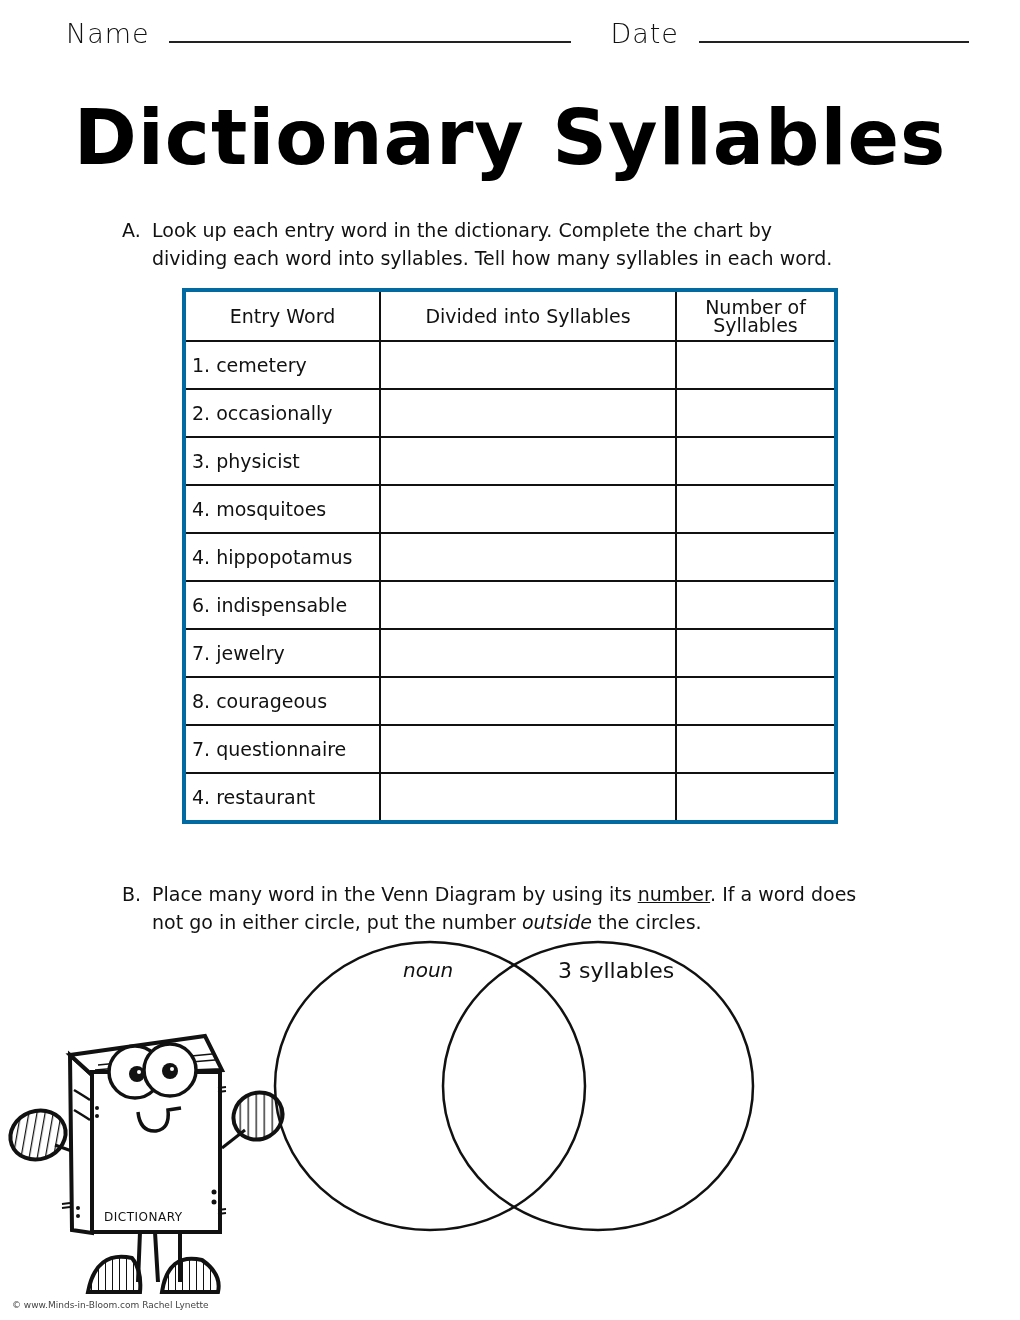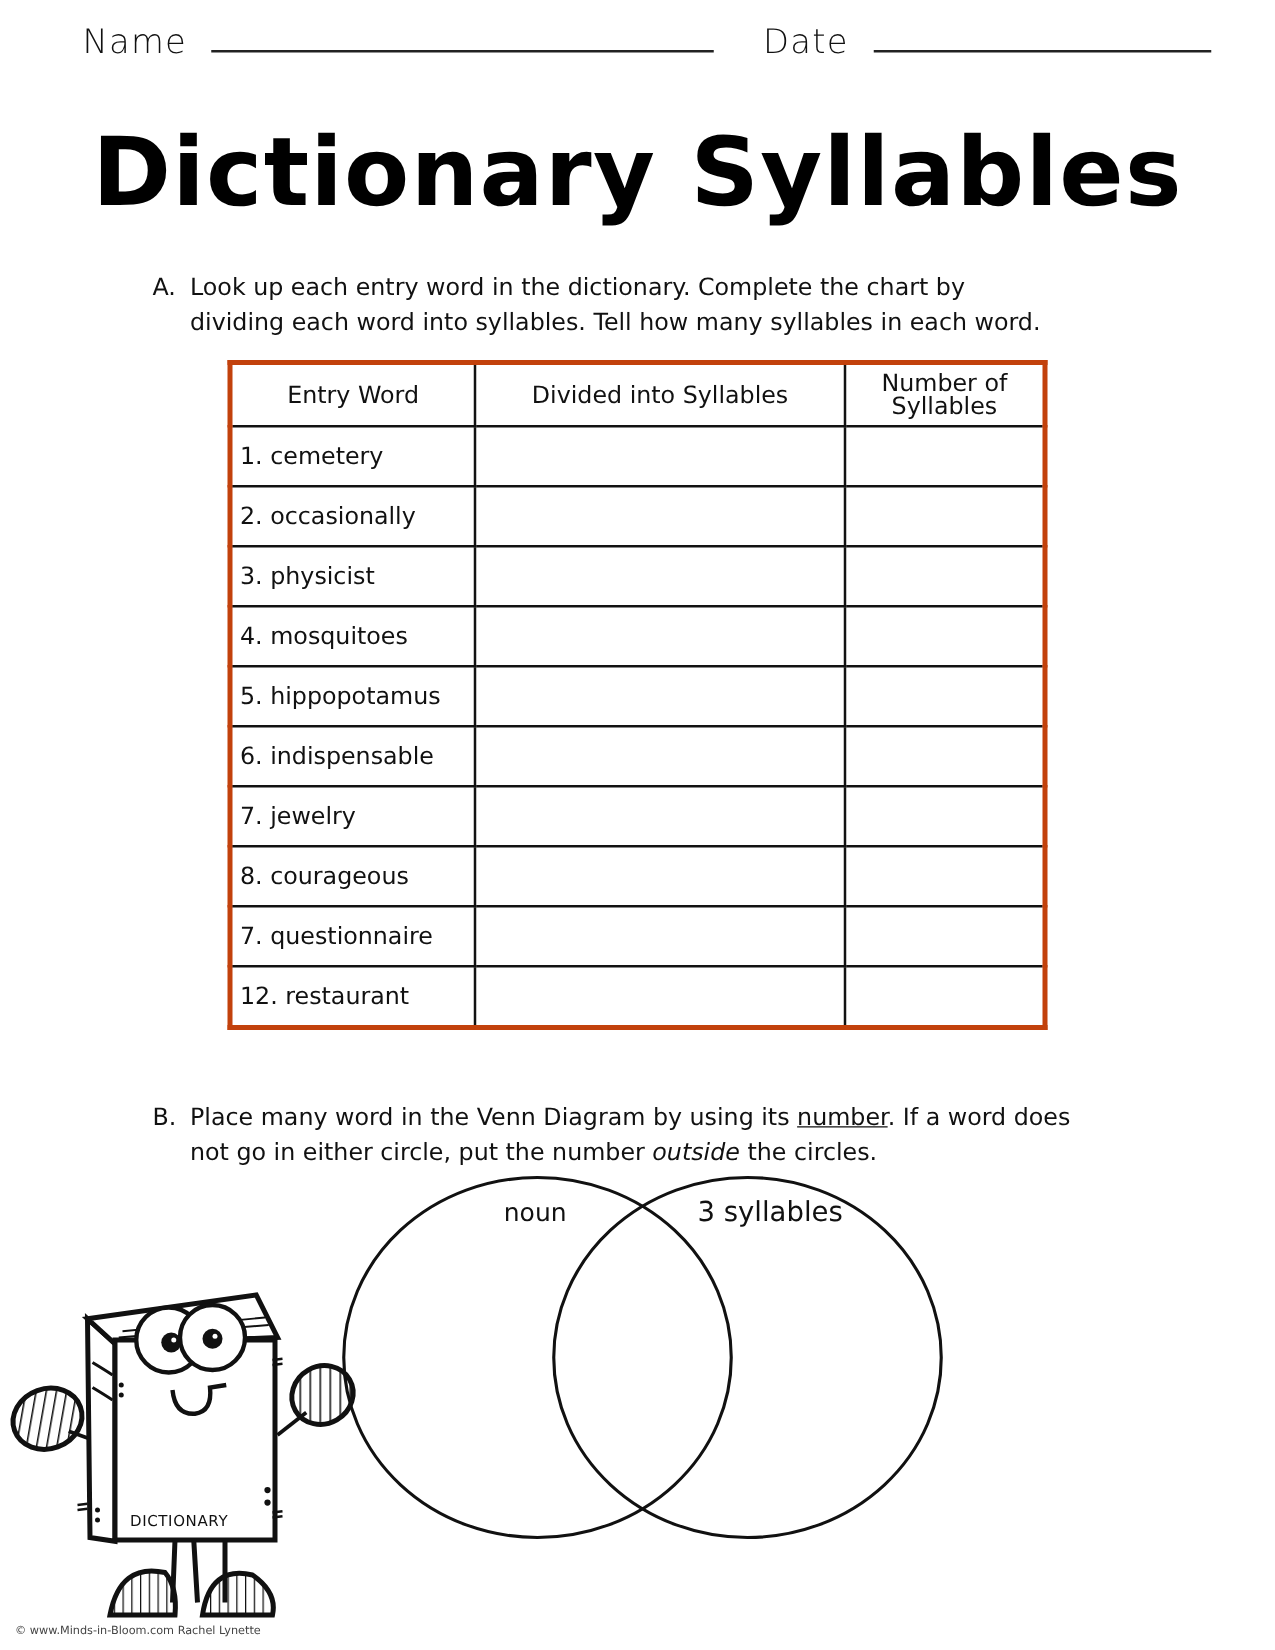--- a/index.html
+++ b/index.html
@@ -4,21 +4,21 @@
 <style>
   html, body { margin:0; padding:0; background:#ffffff; }
   body { width:1020px; height:1320px; position:relative; overflow:hidden; color:#111; font-family:"DejaVu Sans", sans-serif; }
   .abs { position:absolute; }
   .header-line { top:18px; left:66px; font-size:27px; font-family:"DejaVu Sans", sans-serif; font-weight:300; letter-spacing:1px; white-space:nowrap; color:#111; }
   .header-line .blank { display:inline-block; border-bottom:2px solid #222; height:22px; vertical-align:baseline; margin-left:10px; }
   .title { top:96px; left:0; width:1020px; text-align:center; font-family:"DejaVu Sans", sans-serif; font-weight:bold; font-size:76px; letter-spacing:1px; color:#000; line-height:1.1; }
   .instr { font-family:"DejaVu Sans", sans-serif; font-size:19px; line-height:28px; color:#111; }
   .instr .letter { position:absolute; left:0; }
   .instr .body { margin-left:30px; }
-  table.chart { border-collapse:collapse; position:absolute; left:182px; top:288px; width:656px; border:4px solid #c2410c; }
+  table.chart { border-collapse:collapse; position:absolute; left:182px; top:288px; width:656px; border:4px solid #0369a1; }
   table.chart td, table.chart th { border:2px solid #111; padding:0; font-family:"DejaVu Sans", sans-serif; font-weight:normal; font-size:19px; height:46px; }
   table.chart th { height:48px; text-align:center; line-height:18px; }
   table.chart td.word { padding-left:6px; text-align:left; }
   .venn { left:260px; top:940px; }
   .venn-label { font-family:"DejaVu Sans", sans-serif; font-size:20px; color:#111; }
   .mascot { left:0; top:1030px; }
   .copyright { left:12px; top:1300px; font-size:9px; font-family:"DejaVu Sans", sans-serif; color:#444; }
 </style>
 </head>
 <body>
@@ -72,21 +72,21 @@
       <td class="word">3. physicist</td>
       <td></td>
       <td></td>
     </tr>
     <tr>
       <td class="word">4. mosquitoes</td>
       <td></td>
       <td></td>
     </tr>
     <tr>
-      <td class="word">5. hippopotamus</td>
+      <td class="word">4. hippopotamus</td>
       <td></td>
       <td></td>
     </tr>
     <tr>
       <td class="word">6. indispensable</td>
       <td></td>
       <td></td>
     </tr>
     <tr>
       <td class="word">7. jewelry</td>
@@ -97,41 +97,41 @@
       <td class="word">8. courageous</td>
       <td></td>
       <td></td>
     </tr>
     <tr>
       <td class="word">7. questionnaire</td>
       <td></td>
       <td></td>
     </tr>
     <tr>
-      <td class="word">12. restaurant</td>
+      <td class="word">4. restaurant</td>
       <td></td>
       <td></td>
     </tr>
   </tbody>
 </table>
 
 <div class="abs instr" style="left:122px; top:880px; width:800px;">
   <span class="letter">B.</span>
   <div class="body">
     <div><span>Place many word in the Venn Diagram by using its </span><span style="text-decoration:underline;">number</span><span>. If a word does</span></div>
     <div><span>not go in either circle, put the number </span><em>outside</em><span> the circles.</span></div>
   </div>
 </div>
 
 <div class="abs venn" style="width:510px; height:300px;">
   <svg width="510" height="300" viewBox="0 0 510 300" style="position:absolute;left:0;top:0;">
     <ellipse cx="170" cy="146" rx="155" ry="144" fill="none" stroke="#111" stroke-width="2.5"></ellipse>
     <ellipse cx="338" cy="146" rx="155" ry="144" fill="none" stroke="#111" stroke-width="2.5"></ellipse>
   </svg>
-  <div class="abs venn-label" style="left:143px; top:18px;">noun</div>
+  <div class="abs venn-label" style="left:143px; top:18px;font-style:italic;">noun</div>
   <div class="abs venn-label" style="left:298px; top:18px; font-size:22px;">3 syllables</div>
 </div>
 
 <div class="abs mascot" style="width:300px; height:270px;">
   <svg width="300" height="270" viewBox="0 0 300 270">
     <defs>
       <pattern id="hatch" width="8" height="8" patternUnits="userSpaceOnUse" patternTransform="rotate(30)">
         <line x1="0" y1="0" x2="0" y2="8" stroke="#111" stroke-width="2.5"></line>
       </pattern>
       <pattern id="vhatch" width="7" height="7" patternUnits="userSpaceOnUse">

